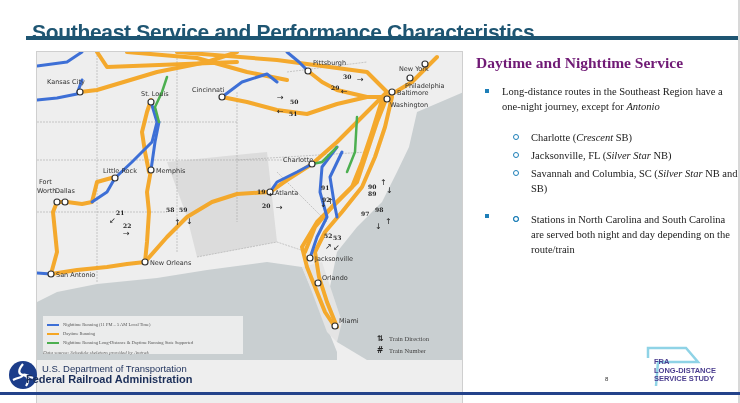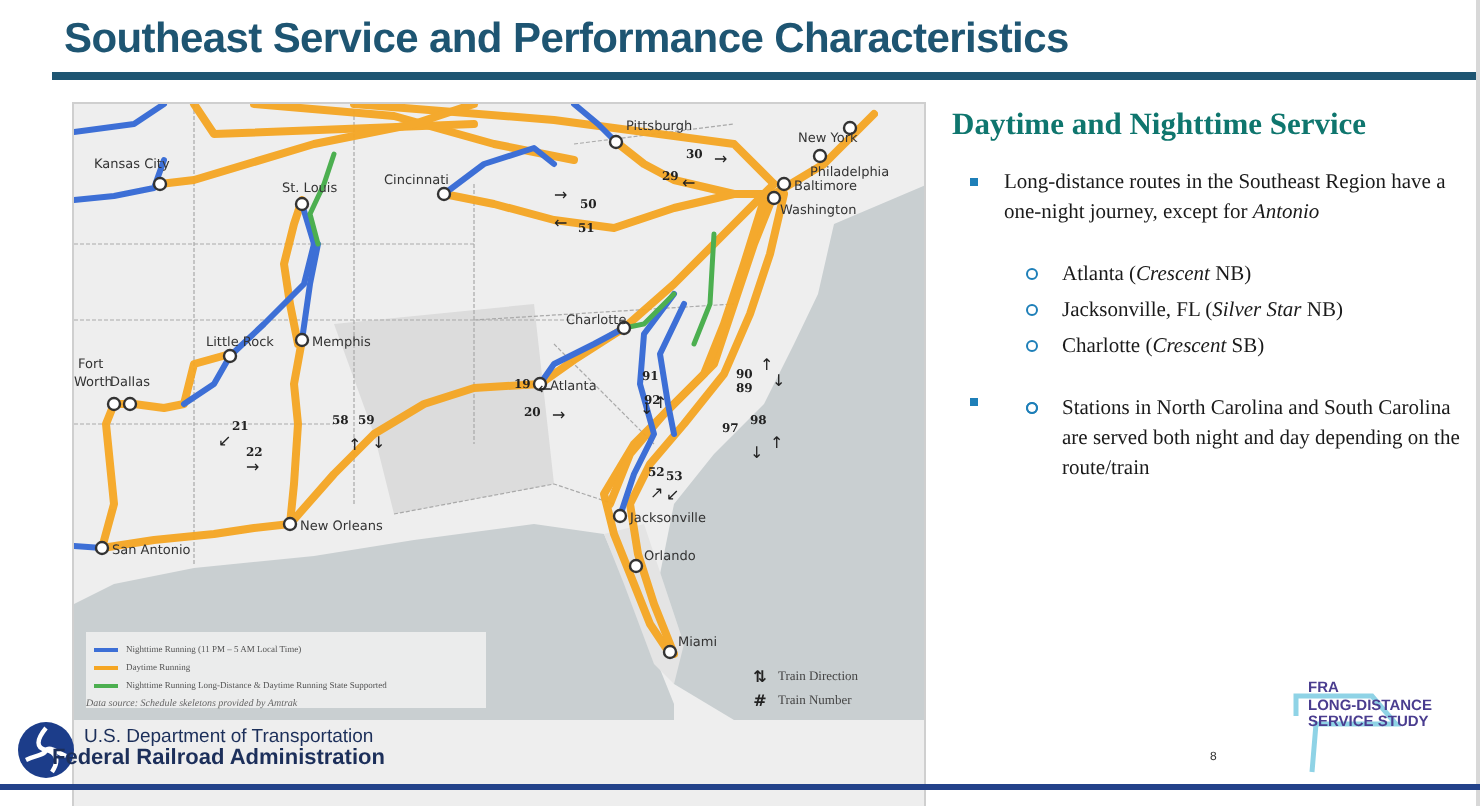--- a/index.html
+++ b/index.html
@@ -1,20 +1,20 @@
 <!DOCTYPE html>
 <html><head>
 <meta charset="utf-8">
 <style>
   * { box-sizing: border-box; margin: 0; padding: 0; }
   html, body { width: 740px; height: 403px; background: #ffffff; overflow: hidden; }
   body { position: relative; font-family: "Liberation Serif", serif; }
 
   .slide-title {
-    position: absolute; left: 32px; top: 8px;
+    position: absolute; left: 32px; top: 20px;
     font-family: "Liberation Sans", sans-serif; font-weight: bold;
     font-size: 21px; color: #1e5572; letter-spacing: -0.3px;
   }
   .title-rule {
     position: absolute; left: 26px; top: 36px; width: 714px; height: 4px; background: #1e5572;
   }
   .right-edge { position: absolute; right: 0; top: 0; width: 2px; height: 403px; background: #d8d8d8; }
 
   .map-frame {
     position: absolute; left: 36px; top: 51px; width: 427px; height: 400px;
@@ -26,38 +26,38 @@
     position: absolute; left: 6px; top: 13px; width: 200px; height: 38px;
     background: rgba(238,238,238,0.9);
   }
   .legend-row { position: absolute; left: 4px; display: flex; align-items: center; font-size: 4.5px; color: #555; }
   .legend-swatch { width: 12px; height: 2px; margin-right: 4px; }
   .data-source { position: absolute; left: 6px; font-size: 5px; font-style: italic; color: #666; }
   .key-row { position: absolute; display: flex; align-items: center; font-size: 6.5px; color: #444; }
   .key-glyph { font-family: "DejaVu Sans", sans-serif; font-size: 8px; font-weight: bold; color: #222; margin-right: 4px; width: 10px; text-align: center; }
 
   .text-panel { position: absolute; left: 476px; top: 54px; width: 262px; color: #1a1a1a; }
-  .panel-heading { font-weight: bold; font-size: 15.5px; color: #0f766e; margin-bottom: 12px; }
+  .panel-heading { font-weight: bold; font-size: 15.5px; color: #701a75; margin-bottom: 12px; }
   .bullet { position: relative; padding-left: 26px; font-size: 10.5px; line-height: 15px; }
   .bullet .marker { position: absolute; left: 9px; top: 5px; width: 4px; height: 4px; background: #1e7fb8; }
   .sub { position: relative; padding-left: 55px; font-size: 10.5px; line-height: 15px; margin-top: 3px; }
   .sub .marker {
     position: absolute; left: 37px; top: 4px; width: 6px; height: 6px;
     border: 1.6px solid #1e7fb8; border-radius: 50%;
   }
   .gap { height: 13px; }
   i { font-style: italic; }
 
   .dot-logo { position: absolute; left: 8px; top: 360px; width: 30px; height: 30px; }
   .org-line1 { position: absolute; left: 42px; top: 363px; font-family: "Liberation Sans", sans-serif; font-size: 9.5px; color: #1c2f5a; }
   .org-line2 { position: absolute; left: 26px; top: 373px; font-family: "Liberation Sans", sans-serif; font-size: 11px; font-weight: bold; color: #1c2f5a; }
   .footer-rule { position: absolute; left: 0; top: 392px; width: 740px; height: 3px; background: #23428a; }
   .page-num { position: absolute; left: 605px; top: 376px; font-family: "Liberation Sans", sans-serif; font-size: 6px; color: #333; }
   .study-logo { position: absolute; left: 636px; top: 342px; width: 100px; height: 50px; }
-  .study-text { position: absolute; left: 654px; top: 340px; font-family: "Liberation Sans", sans-serif; font-size: 7.5px; line-height: 8.5px; color: #4a3d8f; font-weight: bold; }
+  .study-text { position: absolute; left: 654px; top: 358px; font-family: "Liberation Sans", sans-serif; font-size: 7.5px; line-height: 8.5px; color: #4a3d8f; font-weight: bold; }
 </style>
 </head>
 <body>
 
 <div class="slide-title">Southeast Service and Performance Characteristics</div>
 <div class="title-rule"></div>
 <div class="right-edge"></div>
 
 <div class="map-frame">
   <svg width="427" height="308" viewBox="0 0 427 308">
@@ -239,29 +239,29 @@
   <div class="panel-heading">Daytime and Nighttime Service</div>
 
   <div class="bullet">
     <span class="marker"></span>
     <span>Long-distance routes in the Southeast Region have a one-night journey, except for </span><i>Antonio</i>
   </div>
   <div class="gap"></div>
 
   <div class="sub">
     <span class="marker"></span>
-    <span>Atlanta (</span><i>Crescent</i><span> NB)</span>
+    <span>Charlotte (</span><i>Crescent</i><span> SB)</span>
   </div>
   <div class="sub">
     <span class="marker"></span>
     <span>Jacksonville, FL (</span><i>Silver Star</i><span> NB)</span>
   </div>
   <div class="sub">
     <span class="marker"></span>
-    <span>Charlotte (</span><i>Crescent</i><span> SB)</span>
+    <span>Savannah and Columbia, SC (</span><i>Silver Star</i><span> NB and SB)</span>
   </div>
   <div class="gap"></div>
 
   <div class="bullet">
     <span class="marker"></span>
   </div>
   <div class="sub">
     <span class="marker"></span>
   </div>
   <div class="sub">

